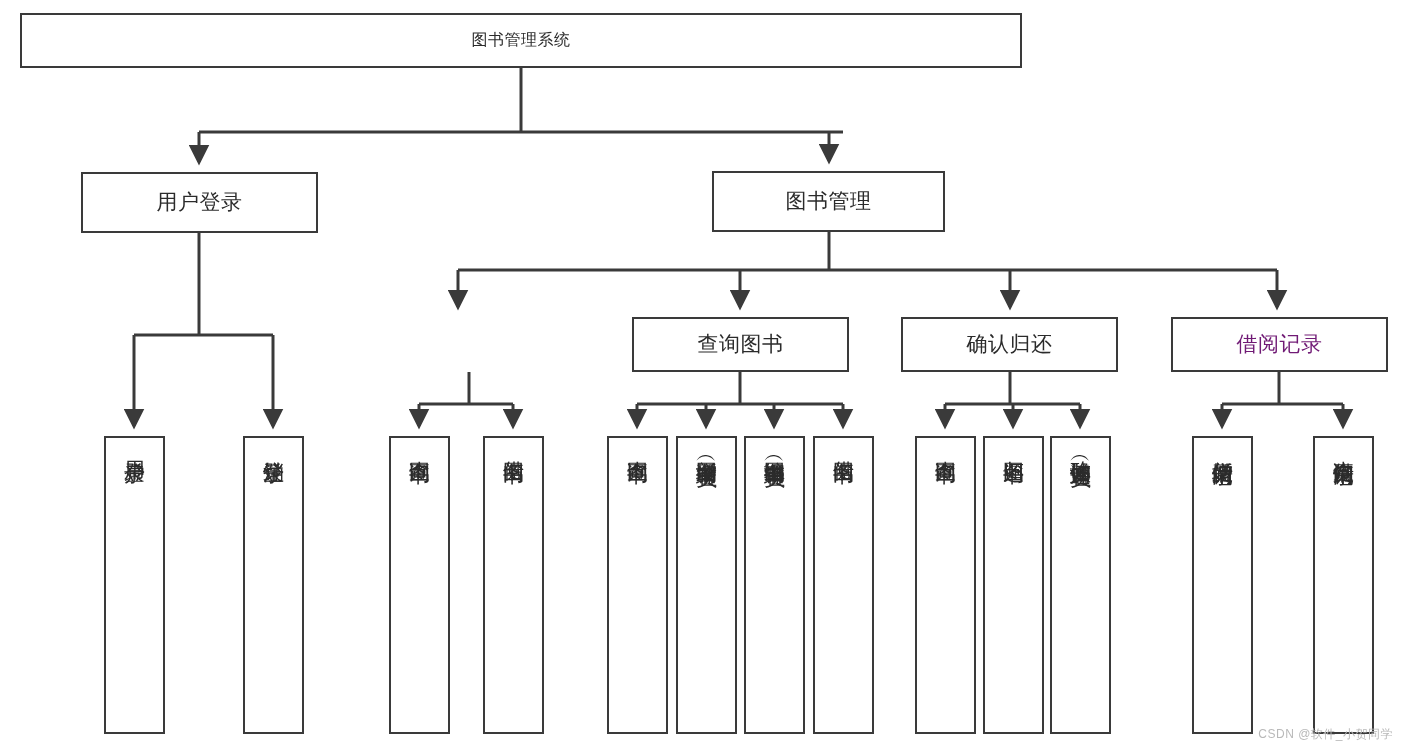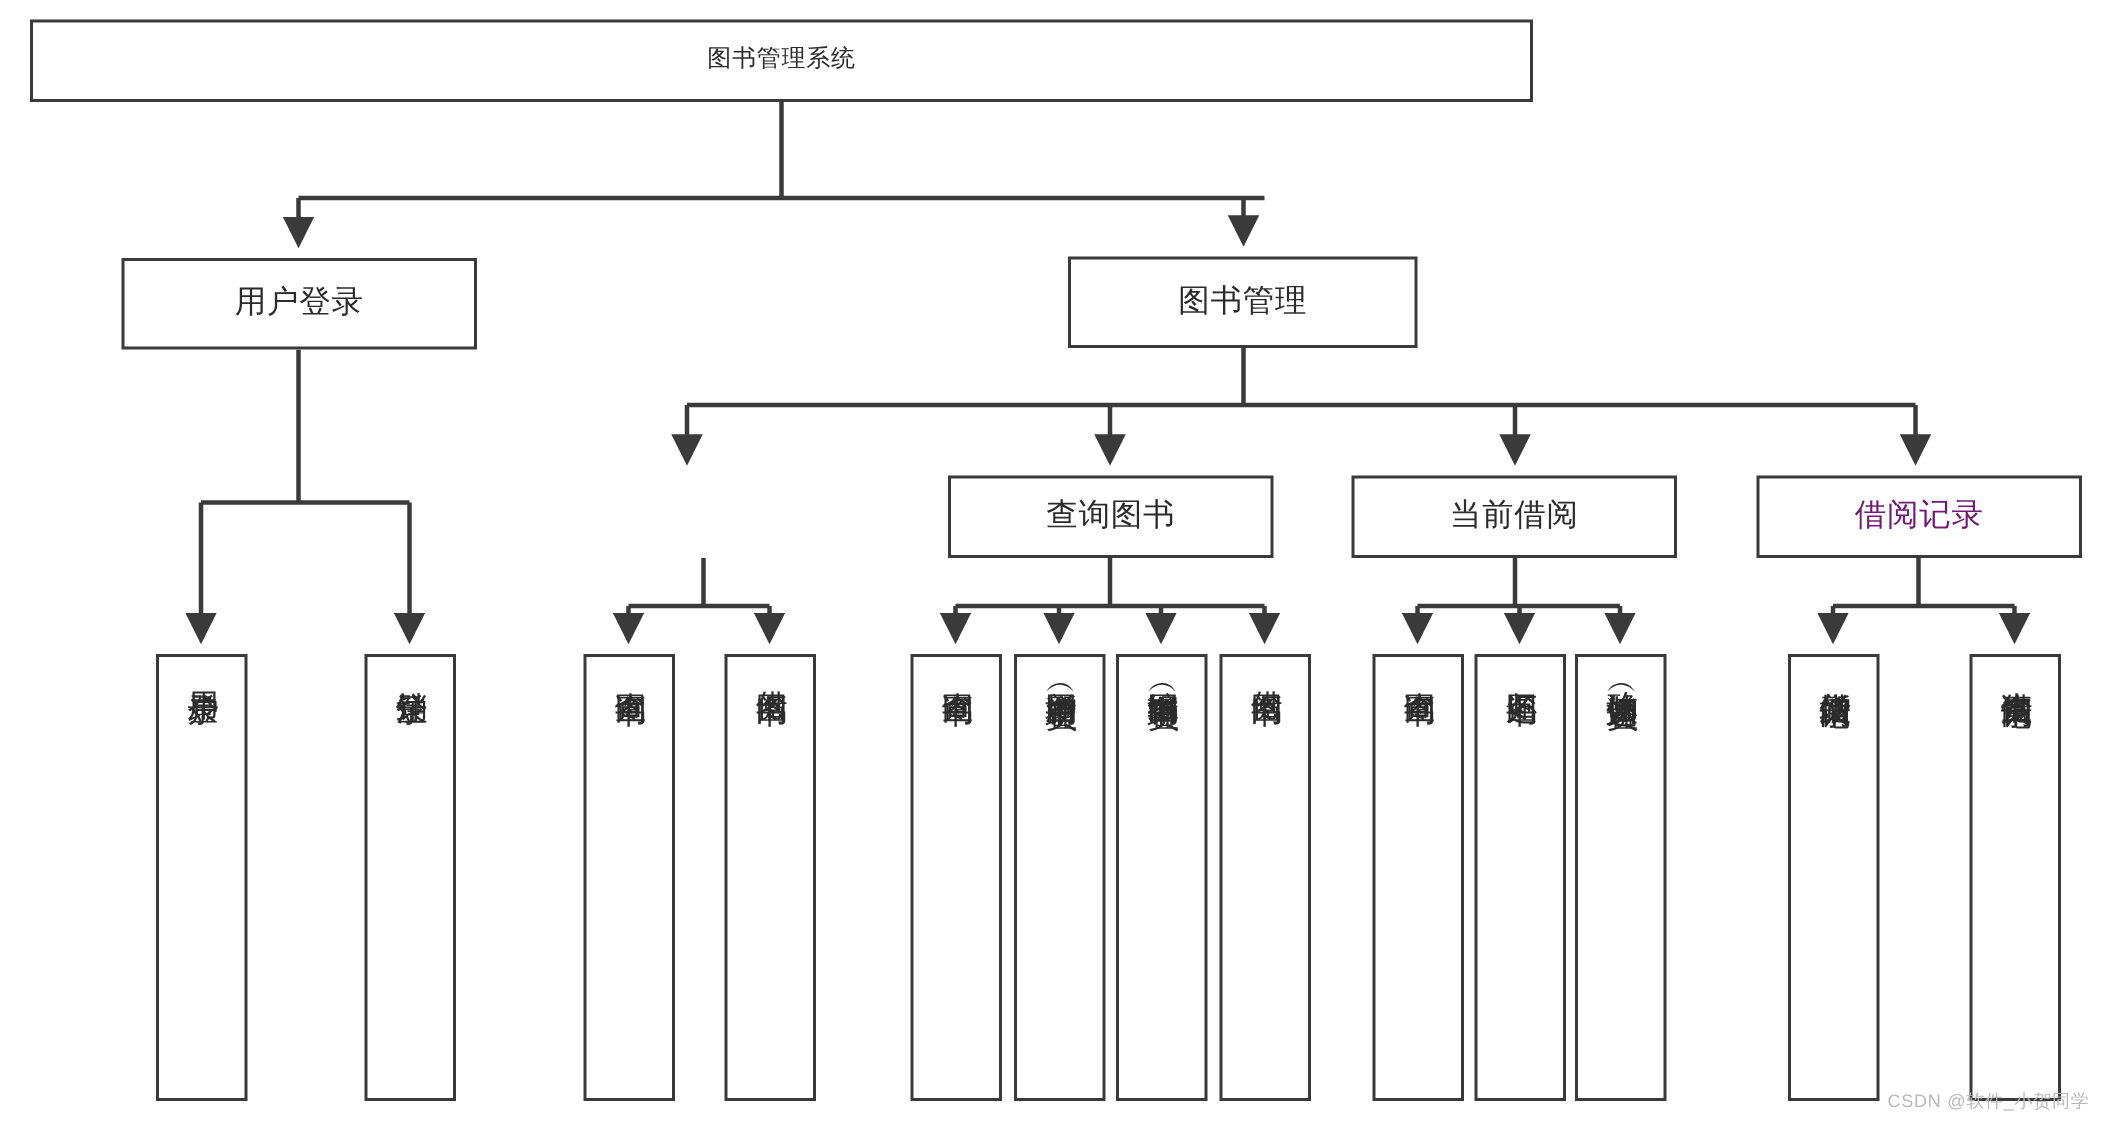--- a/index.html
+++ b/index.html
@@ -134,21 +134,21 @@
     <span class="lbl">用户登录</span>
   </div>
   <div class="node horiz" style="left: 712px; top: 171px; width: 233px; height: 61px; border-color: rgb(58, 58, 58); color: rgb(43, 43, 43);">
     <span class="lbl">图书管理</span>
   </div>
 
   <div class="node horiz" style="left: 632px; top: 317px; width: 217px; height: 55px; border-color: rgb(58, 58, 58); color: rgb(43, 43, 43);">
     <span class="lbl">查询图书</span>
   </div>
   <div class="node horiz" style="left: 901px; top: 317px; width: 217px; height: 55px; border-color: rgb(58, 58, 58); color: rgb(43, 43, 43);">
-    <span class="lbl">当前借阅</span>
+    <span class="lbl">确认归还</span>
   </div>
   <div class="node horiz" style="left: 1171px; top: 317px; width: 217px; height: 55px; border-color: rgb(58, 58, 58); color: #701a75;">
     <span class="lbl">借阅记录</span>
   </div>
 
   <div class="node vert" style="left: 104px; top: 436px; width: 61px; height: 298px; border-color: rgb(58, 58, 58); color: rgb(43, 43, 43);">
     <span class="lbl">用户登录</span>
   </div>
   <div class="node vert" style="left: 243px; top: 436px; width: 61px; height: 298px; border-color: rgb(58, 58, 58); color: rgb(43, 43, 43);">
     <span class="lbl">注销登录</span>

